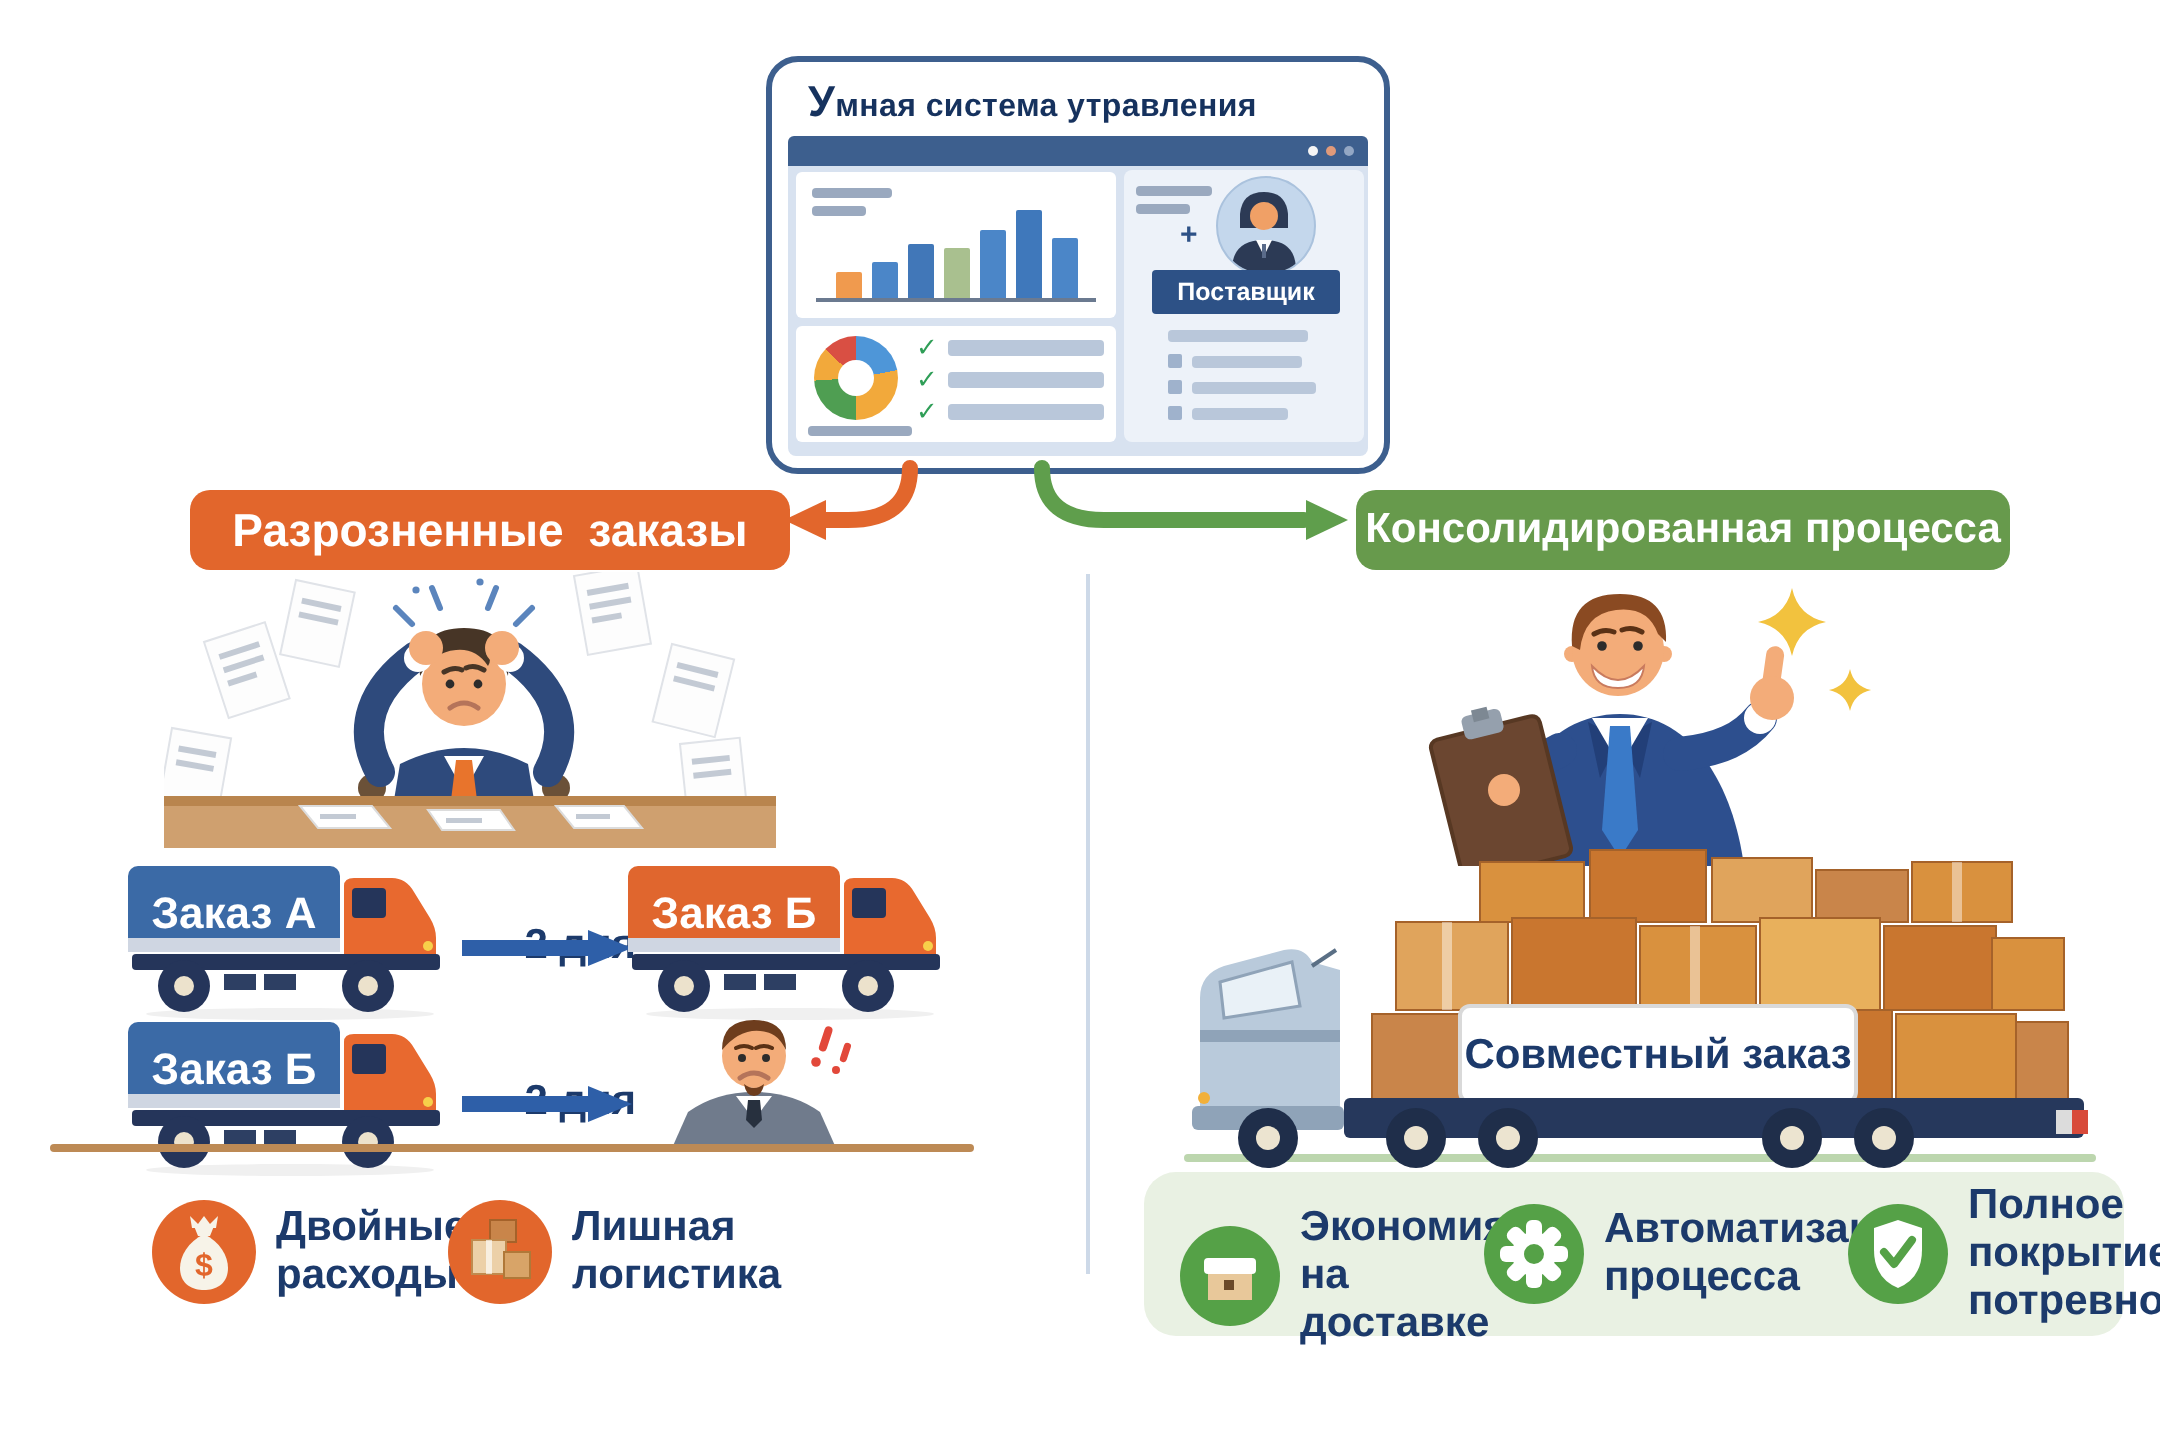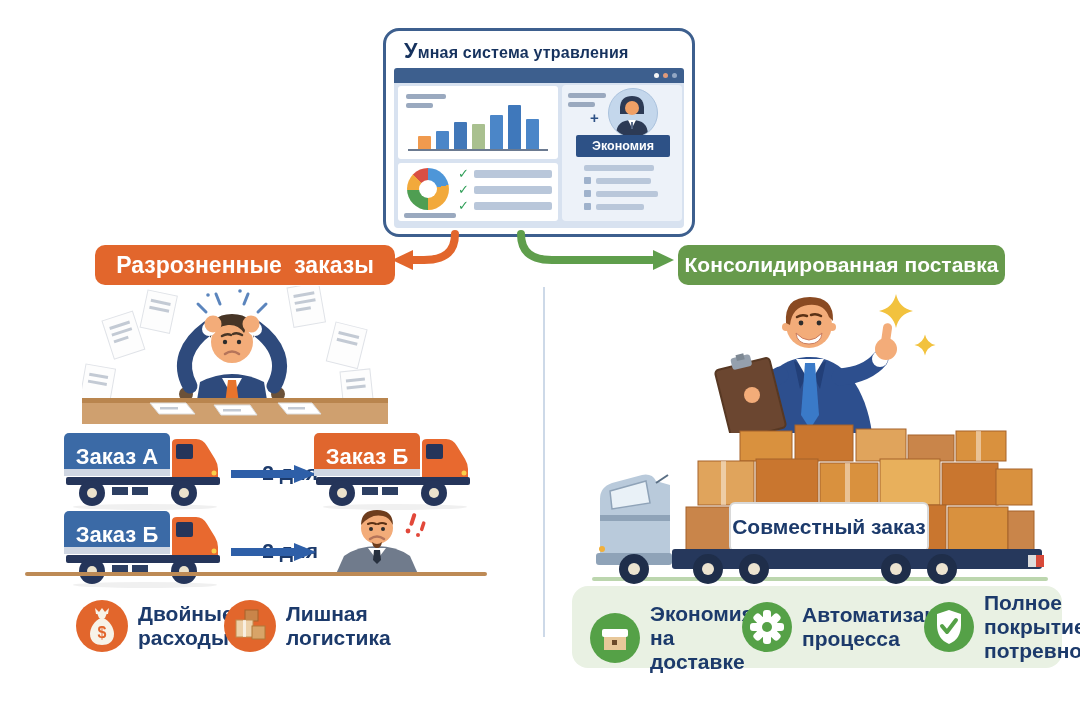--- a/index.html
+++ b/index.html
@@ -110,21 +110,21 @@
         <div class="sup-plus">+</div>
         <div class="avatar">
           <svg width="46" height="46" viewBox="0 0 46 46">
             <path d="M23,7 Q34,7 35,18 L35,25 L11,25 L11,18 Q12,7 23,7 Z" fill="#2c3a55"></path>
             <circle cx="23" cy="19" r="7" fill="#f0a066"></circle>
             <path d="M7,46 Q7,31 23,31 Q39,31 39,46 Z" fill="#2c3a55"></path>
             <polygon points="19,31 27,31 23,39" fill="#fff"></polygon>
             <polygon points="22,33 24,33 24,40 22,40" fill="#5a6b8a"></polygon>
           </svg>
         </div>
-        <div class="sup-badge">Экономия</div>
+        <div class="sup-badge">Поставщик</div>
         <div class="sup-list">
           <div class="sup-row">
               <span class="ln" style="width:70px"></span>
             </div>
           <div class="sup-row">
               <span class="sq"></span>
               <span class="ln" style="width:55px"></span>
             </div>
           <div class="sup-row">
               <span class="sq"></span>
@@ -140,21 +140,21 @@
   </div>
 
   <svg class="abs" style="left:0;top:0" width="1080" height="720">
     <path d="M410,260 L424,260 C444,260 455,252 455,234" fill="none" stroke="#e2662c" stroke-width="8" stroke-linecap="round"></path>
     <polygon points="392,260 413,250 413,270" fill="#e2662c"></polygon>
     <path d="M652,260 L552,260 C532,260 521,252 521,234" fill="none" stroke="#5f9e4c" stroke-width="8" stroke-linecap="round"></path>
     <polygon points="674,260 653,250 653,270" fill="#5f9e4c"></polygon>
   </svg>
 
   <div class="abs banner banner-left" style="background: rgb(226, 102, 44);">Разрозненные заказы</div>
-  <div class="abs banner banner-right" style="background: rgb(103, 154, 76);">Консолидированная поставка</div>
+  <div class="abs banner banner-right" style="background: rgb(103, 154, 76);">Консолидированная процесса</div>
   <div class="abs vdivider"></div>
 
   <svg class="abs" style="left:82px;top:286px" width="306" height="138" viewBox="0 0 306 138">
     <g>
       <g transform="translate(20,35) rotate(-18)">
           <rect width="32" height="40" fill="#fdfdfd" stroke="#e0e3e8"></rect>
           <rect x="5" y="8" width="21" height="3" fill="#c3cad4"></rect>
           <rect x="5" y="15" width="21" height="3" fill="#c3cad4"></rect>
           <rect x="5" y="22" width="15" height="3" fill="#c3cad4"></rect>
         </g>

